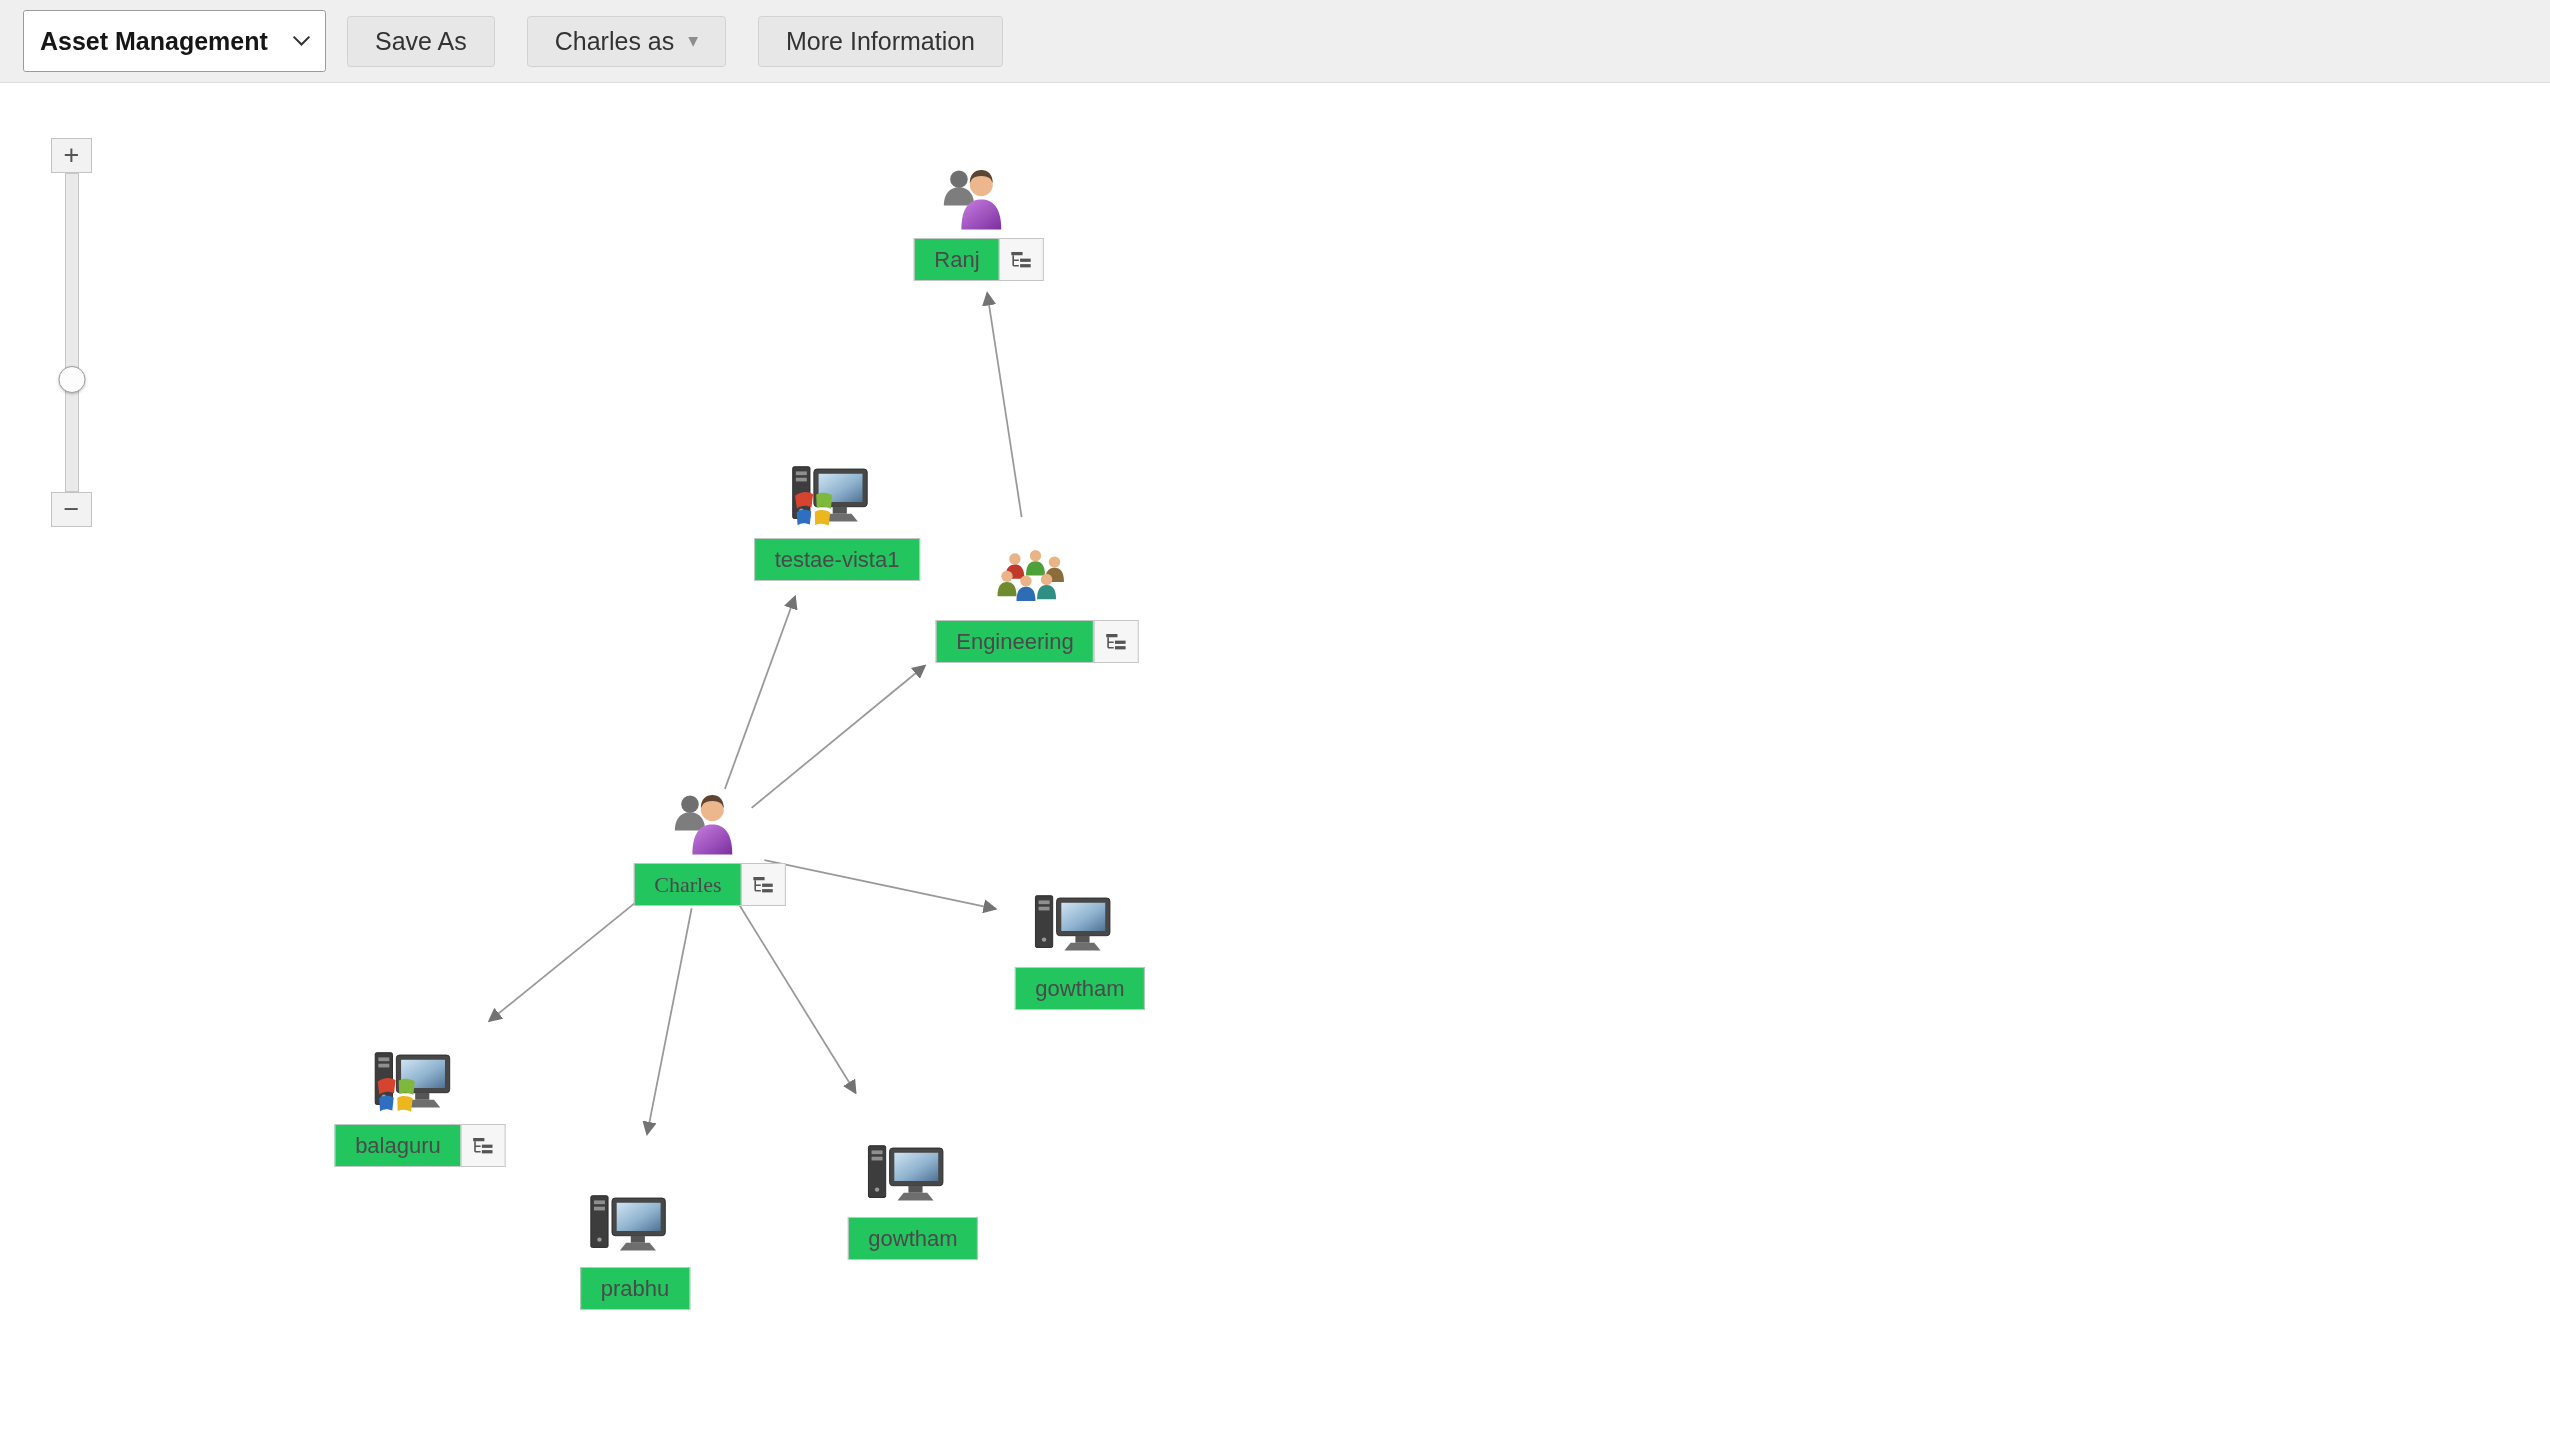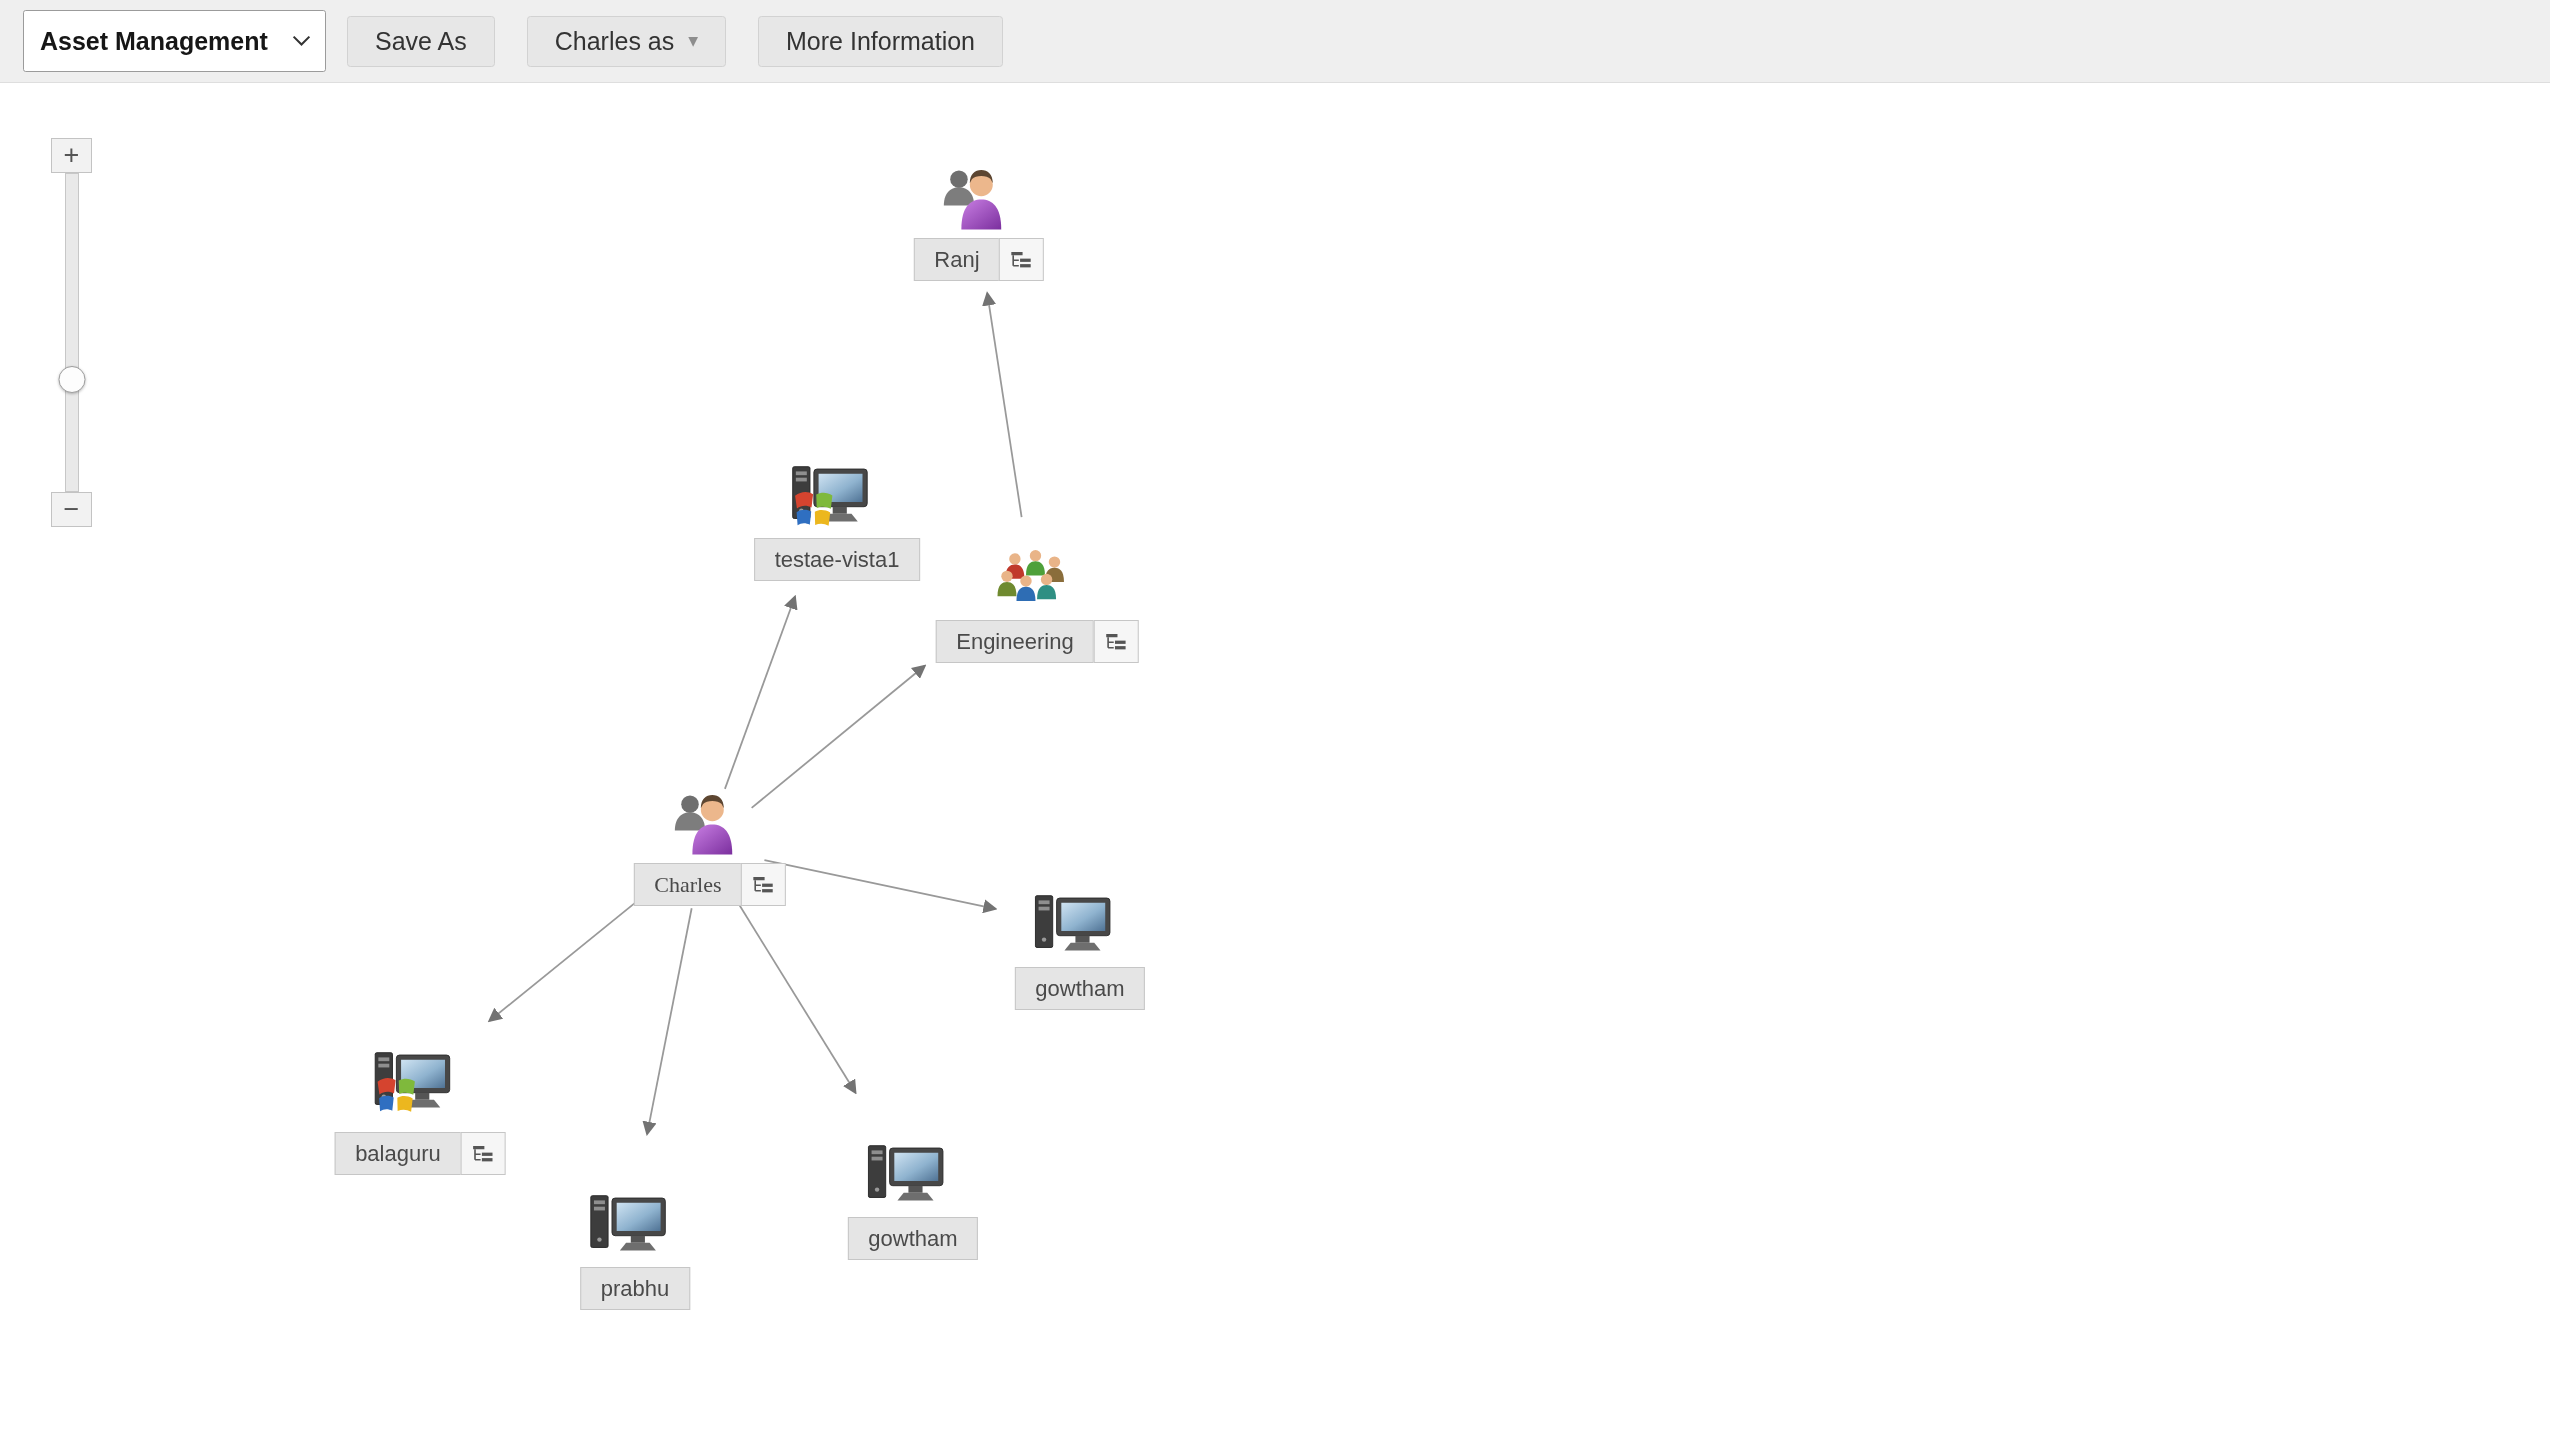--- a/index.html
+++ b/index.html
@@ -64,21 +64,21 @@
   .graph-area{position:absolute;top:0;left:0;width:2550px;height:1455px;}
   .edge-layer{position:absolute;top:0;left:0;z-index:1;}
   .node{
     position:absolute;transform:translateX(-50%);
     display:flex;flex-direction:column;align-items:center;
     z-index:2;cursor:move;
   }
   .node-icon{height:69px;display:flex;align-items:flex-end;justify-content:center;}
   .label-row{display:flex;margin-top:7px;align-items:stretch;}
   .node-label{
-    background:#e5e5e5;border:0.9px solid #c6c6c6;
+    background:#22c55e;border:0.9px solid #c6c6c6;
     color:#4a4a4a;font-size:22px;line-height:27px;
     padding:7px 19.5px;white-space:nowrap;margin-left:12px;
   }
   .expand-btn{
     background:#f6f6f6;border:0.9px solid #c6c6c6;margin-left:-0.9px;
     width:43px;display:flex;align-items:center;justify-content:center;
     cursor:pointer;
   }
 </style>
 </head>
@@ -239,21 +239,21 @@
   <rect x="18" y="7.5" width="28" height="18" fill="url(#sc4)"></rect>
   <rect x="27" y="28.5" width="9" height="4.5" fill="#555"></rect>
   <path d="M24 33 h15 l4 5 h-23 Z" fill="#6e6e6e"></path>
 
 </svg>
       </div>
       <div class="label-row">
         <div class="node-label">gowtham</div>
       </div>
     </div>
-    <div class="node" style="left: 414px; top: 1048px; gap: 8px;">
+    <div class="node" style="left: 414px; top: 1048px;">
       <div class="node-icon">
         <svg viewBox="0 0 52 44" width="82" height="69">
   <defs>
             <linearGradient id="sc5" x1="0" y1="0" x2="1" y2="1">
     <stop offset="0" stop-color="#cfe3f2"></stop>
               <stop offset="0.55" stop-color="#8fb3cf"></stop>
               <stop offset="1" stop-color="#4f7294"></stop>
   </linearGradient>
           </defs>
   <rect x="1.5" y="3" width="11" height="33" rx="1" fill="#3d3d3d" stroke="#262626" stroke-width="0.6"></rect>

